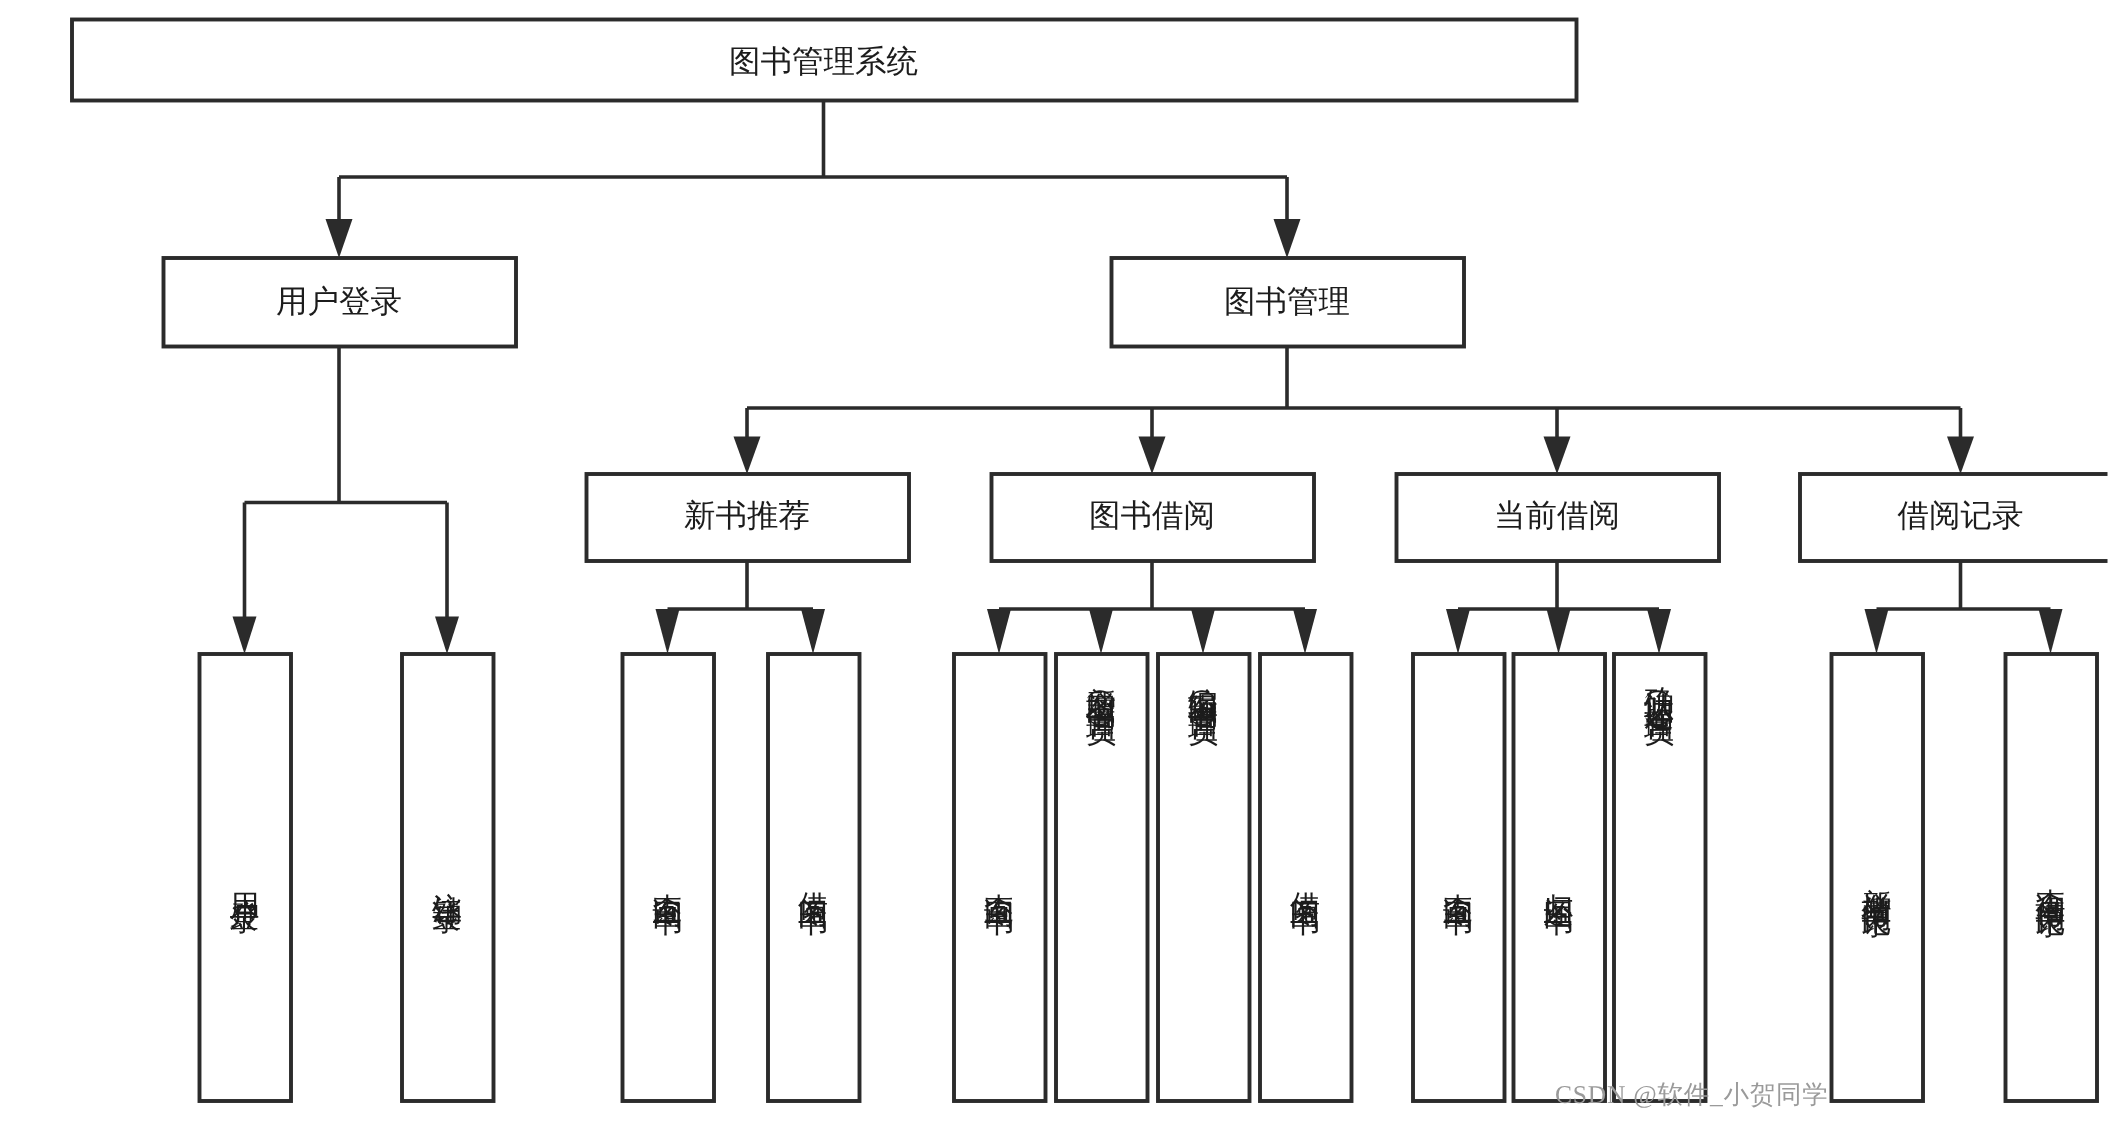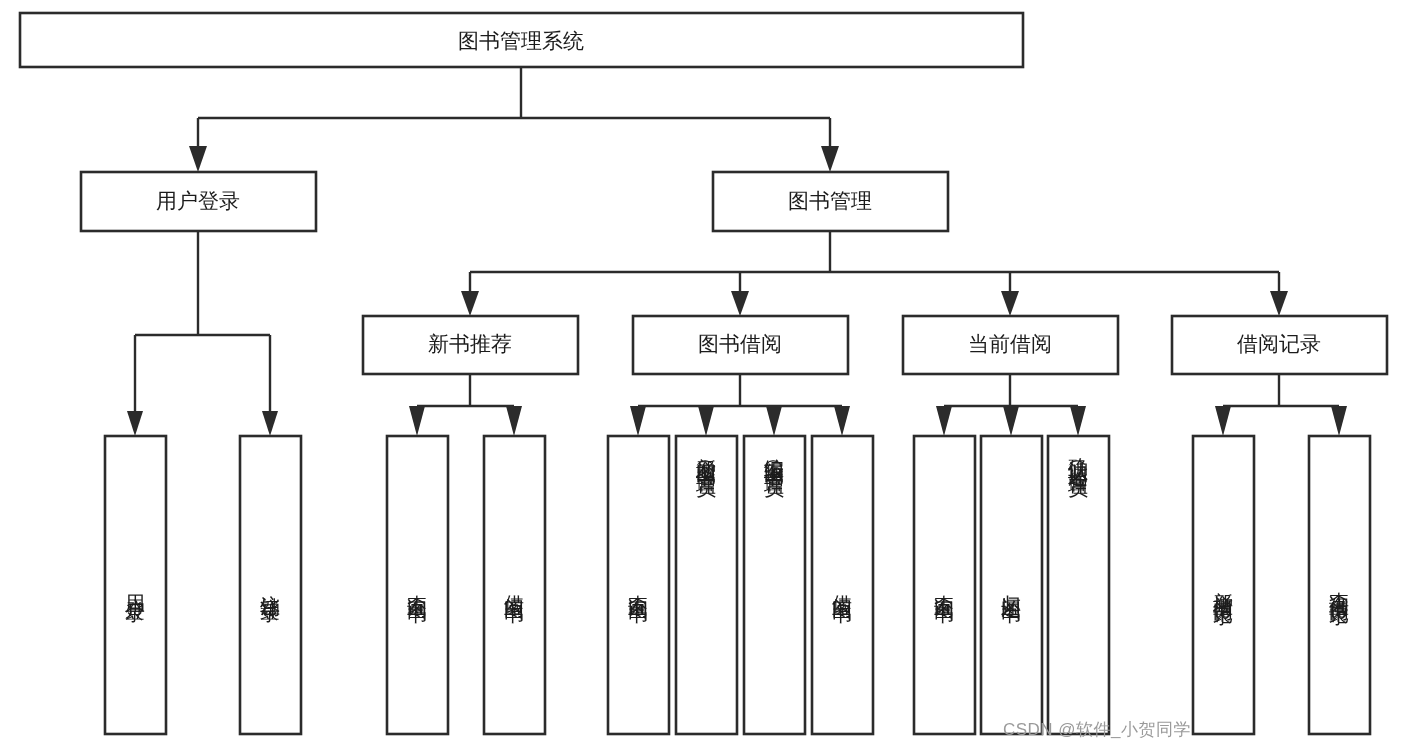--- a/index.html
+++ b/index.html
@@ -11,20 +11,21 @@
     width: 1405px;
     height: 747px;
     font-family: "DejaVu Sans", "Liberation Sans", sans-serif;
     overflow: hidden;
   }
   #diagram-root {
     position: relative;
     width: 1199px;
     height: 747px;
     background: #ffffff;
+    margin-left: 28px;
   }
   svg#flow-svg {
     position: absolute;
     top: 0;
     left: 0;
     width: 1405px;
     height: 747px;
     display: block;
   }
   .node-box {
@@ -63,21 +64,21 @@
     font-size: 20px;
     line-height: 1;
     letter-spacing: 3px;
     color: #1c1c1c;
     white-space: nowrap;
   }
   .watermark {
     position: absolute;
     right: 8px;
     bottom: 6px;
-    font-family: Liberation Sans, sans-serif;
+    font-family: Liberation Serif, serif;
     font-size: 17px;
     color: #9a9a9a;
     letter-spacing: 0.5px;
     white-space: nowrap;
   }
 </style>
 </head>
 <body>
 
 <div id="diagram-root">

